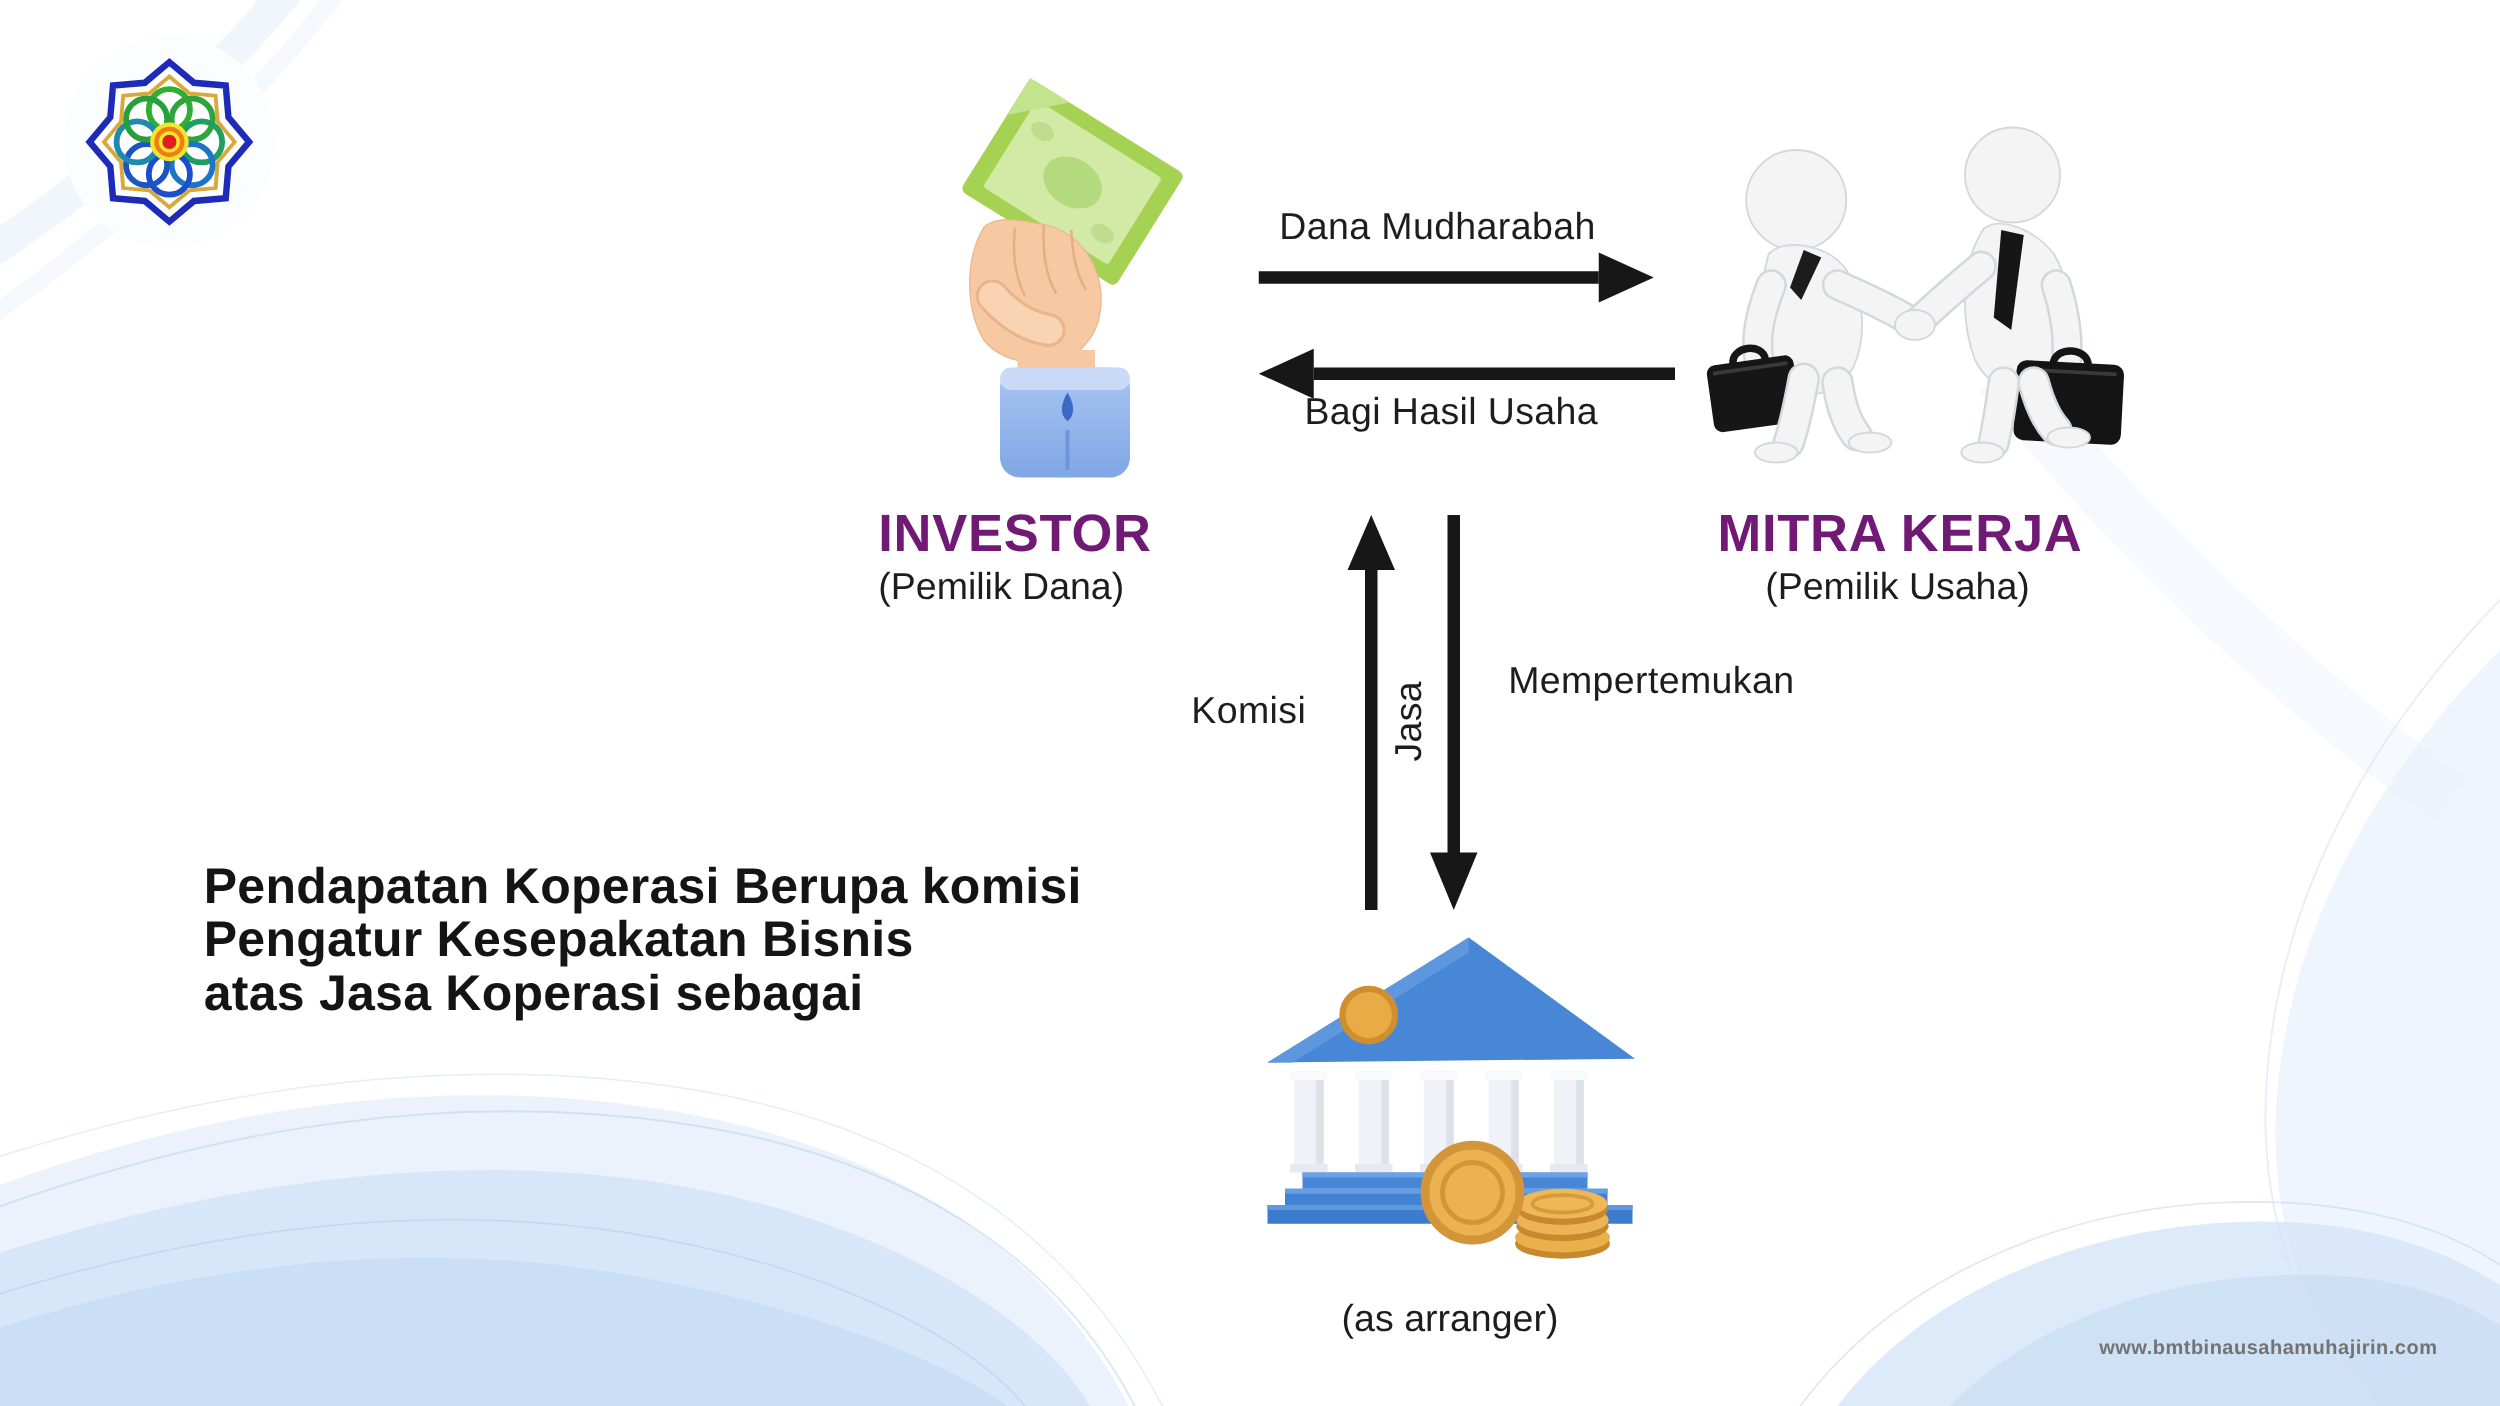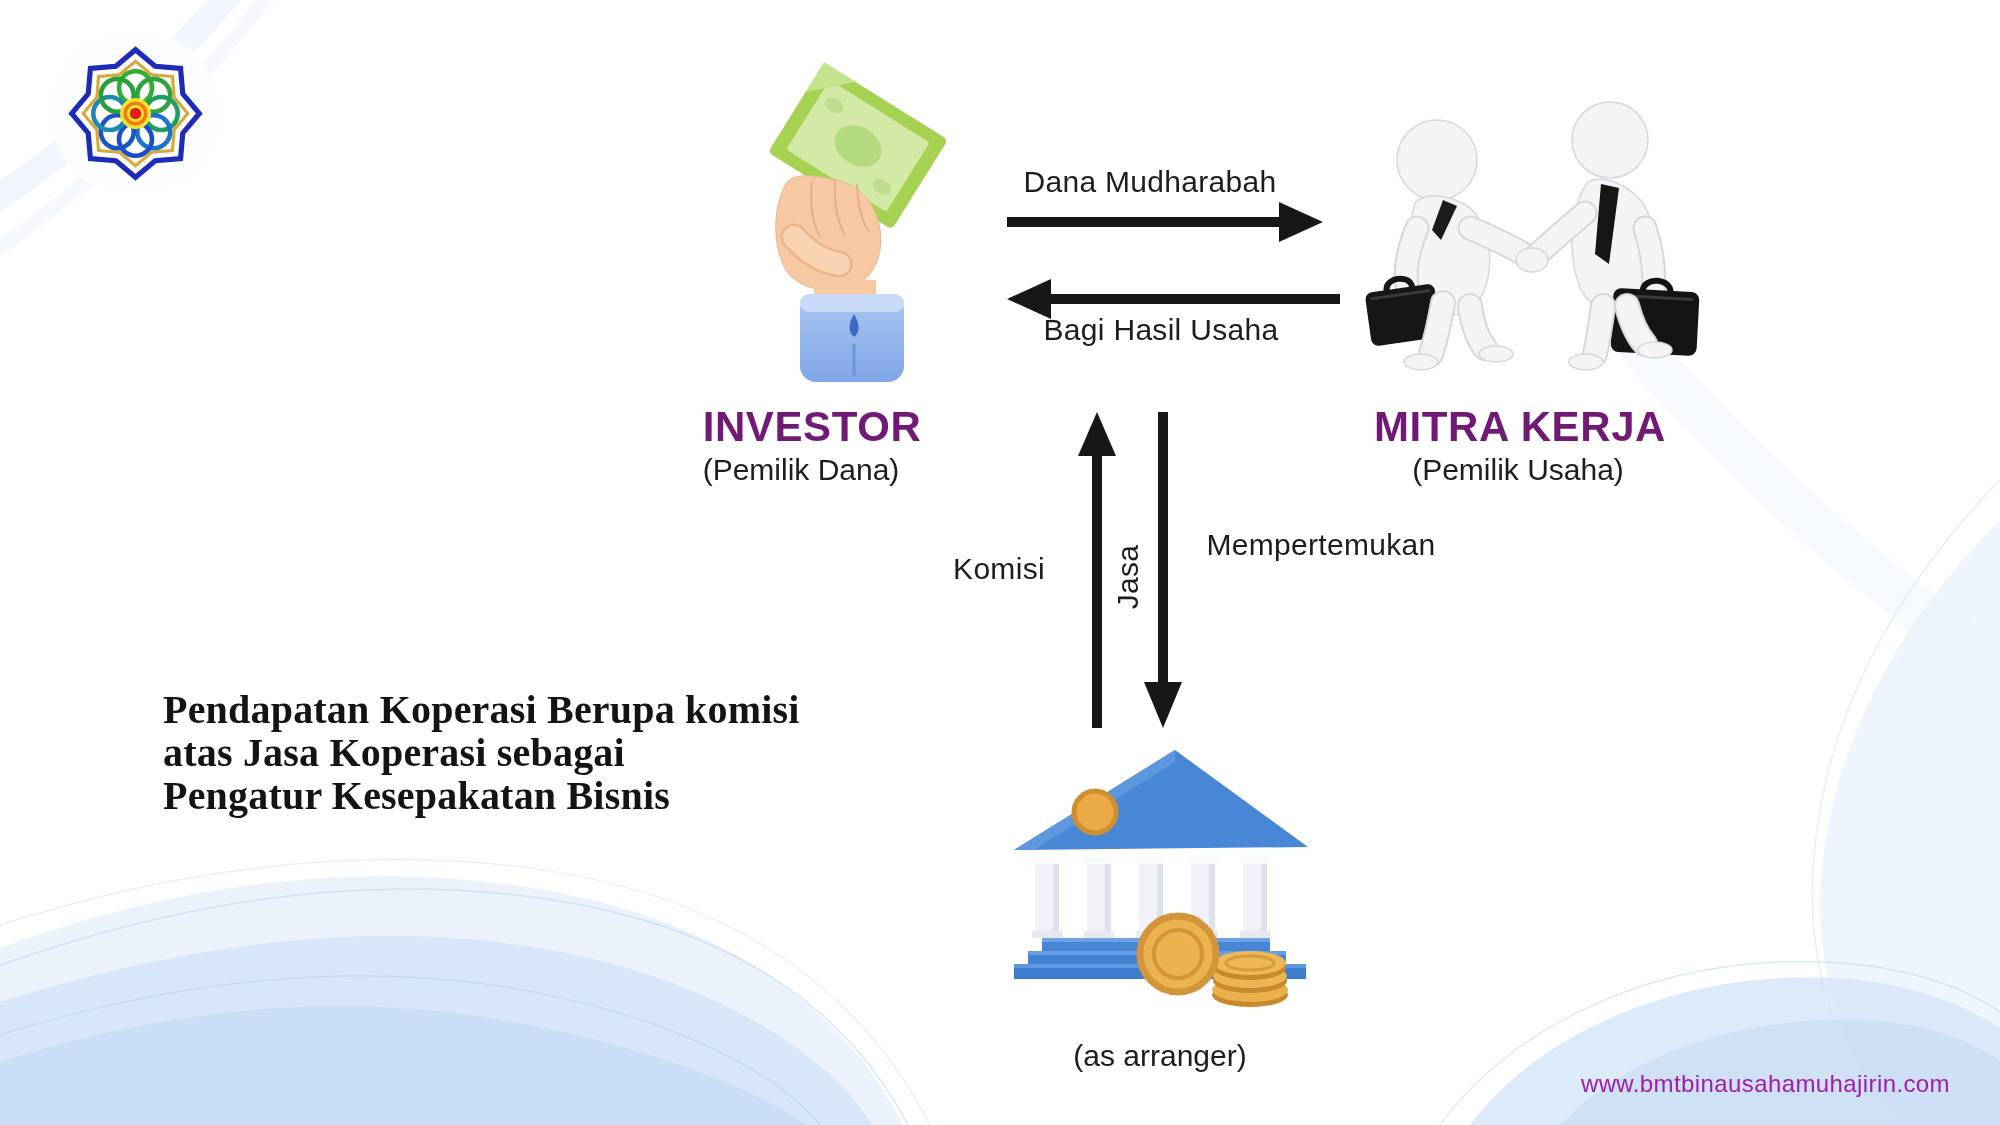--- a/index.html
+++ b/index.html
@@ -7,23 +7,23 @@
     width:2000px;height:1125px;overflow:hidden;background:#ffffff;
     font-family:"Liberation Sans", sans-serif;color:#1c1c1c;position:relative;
   }
   .stage{position:absolute;inset:0;width:2000px;height:833px;}
   .abs{position:absolute;}
   .bg-waves{position:absolute;inset:0;pointer-events:none;}
   .flow-label{font-size:30px;font-weight:400;color:#1d1d1d;text-align:center;line-height:34px;letter-spacing:.3px;}
   .entity-title{font-size:42px;font-weight:700;color:#701a75;text-align:center;line-height:46px;letter-spacing:.6px;}
   .entity-sub{font-size:30px;font-weight:400;color:#1d1d1d;text-align:center;line-height:36px;}
   .rotated{transform:rotate(-90deg);transform-origin:center center;}
-  .headline{font-size:40px;font-weight:700;color:#141414;line-height:43px;letter-spacing:.2px;font-family:Liberation Serif, serif;}
+  .headline{font-size:40px;font-weight:700;color:#141414;line-height:43px;letter-spacing:.2px;}
   .headline span{display:block;}
-  .website{font-size:24px;font-weight:400;color:#a21caf;text-align:right;letter-spacing:.4px;}
+  .website{font-size:16px;font-weight:700;color:#737373;text-align:right;letter-spacing:.4px;}
 </style>
 </head>
 <body>
 
 <div class="stage">
 
   <svg class="bg-waves" width="2000" height="1125" viewBox="0 0 2000 1125">
 
     <path d="M-20,210 C70,150 170,70 240,-20" stroke="#e6eef9" stroke-width="26" fill="none" opacity="0.55"></path>
     <path d="M-20,262 C90,185 200,90 280,-20" stroke="#eef4fc" stroke-width="14" fill="none" opacity="0.6"></path>
@@ -232,19 +232,19 @@
   <div class="abs flow-label" style="left:1171px;top:528px;width:300px">Mempertemukan</div>
 
   <div class="abs entity-title" style="left:662px;top:404px;width:300px">INVESTOR</div>
   <div class="abs entity-sub" style="left:651px;top:452px;width:300px">(Pemilik Dana)</div>
   <div class="abs entity-sub" style="left:1368px;top:452px;width:300px">(Pemilik Usaha)</div>
   <div class="abs entity-title" style="left:1370px;top:404px;width:300px">MITRA KERJA</div>
   <div class="abs entity-sub" style="left:1010px;top:1038px;width:300px">(as arranger)</div>
 
   <div class="abs headline" style="left:163px;top:688px;width:780px">
     <span>Pendapatan Koperasi Berupa komisi</span>
+    <span>Pengatur Kesepakatan Bisnis</span>
     <span>atas Jasa Koperasi sebagai</span>
-    <span>Pengatur Kesepakatan Bisnis</span>
   </div>
 
   <div class="abs website" style="left:1550px;top:1070px;width:400px">www.bmtbinausahamuhajirin.com</div>
 
 </div>
 
 </body></html>

